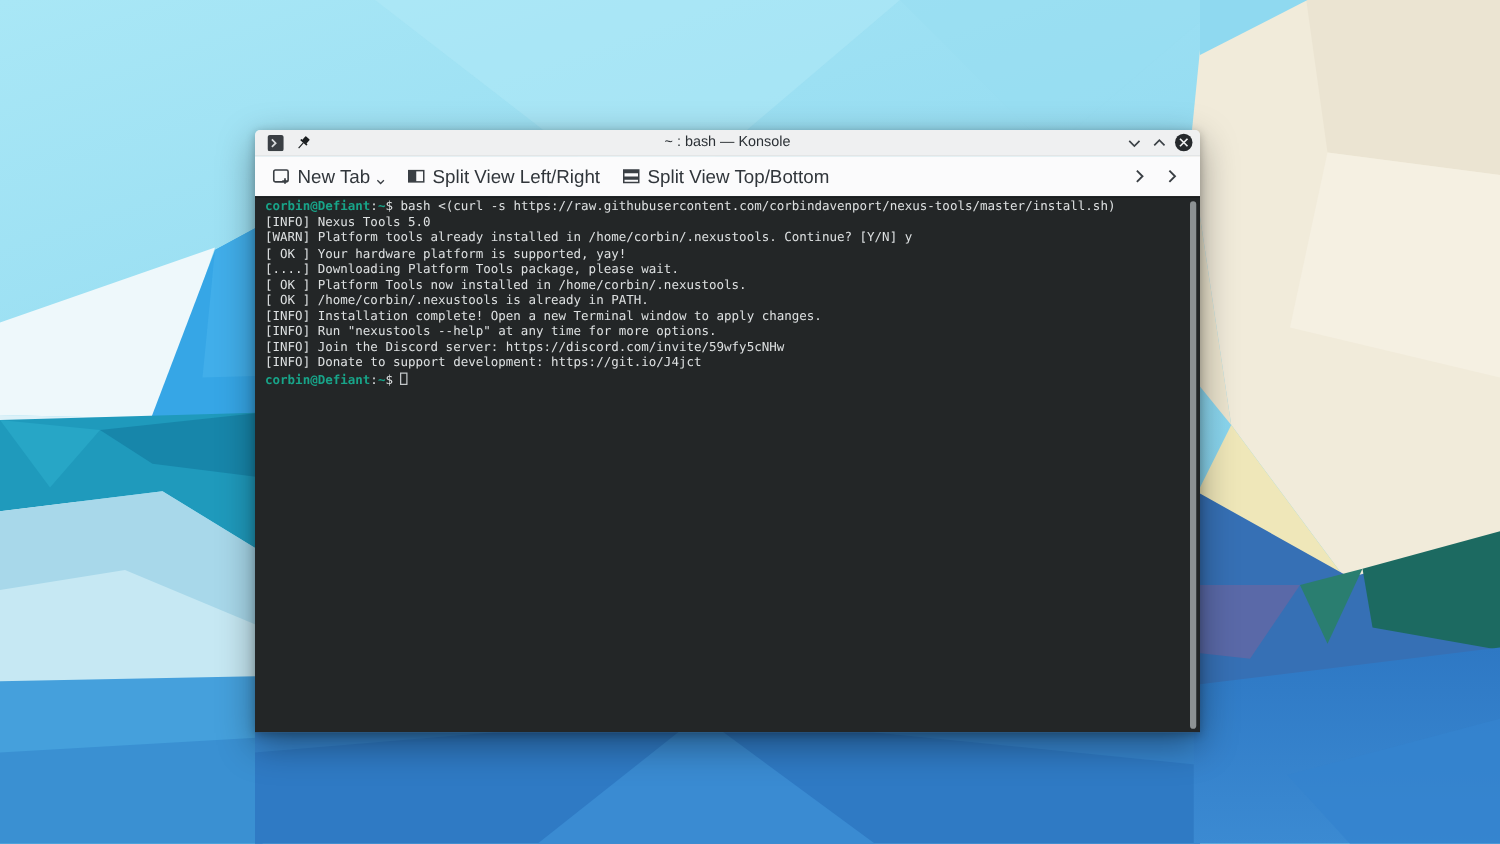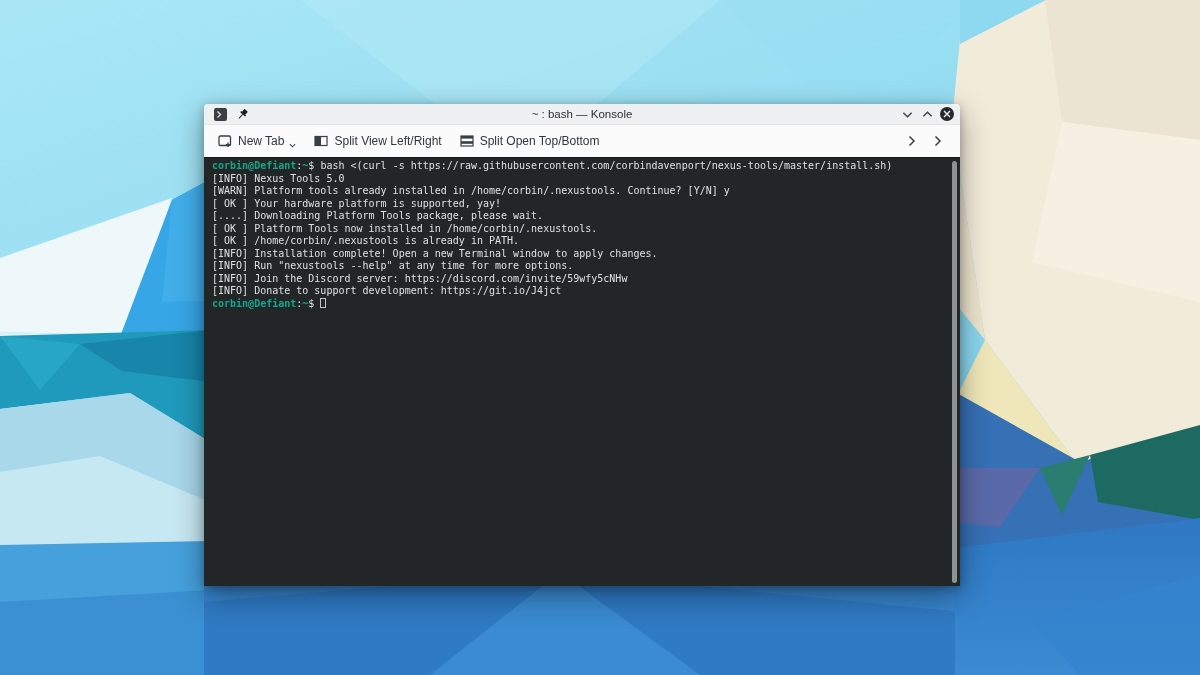--- a/index.html
+++ b/index.html
@@ -41,21 +41,21 @@
   .titlebar .controls .close-btn {
     width: 14px; height: 14px; border-radius: 50%; background: #26292c;
   }
 
   .toolbar {
     height: 32px; flex: 0 0 32px; background: #fbfbfc;
     display: flex; align-items: center; padding: 0 12px 0 8px; gap: 6px;
   }
   .tbtn {
     border: none; background: transparent; display: inline-flex; align-items: center;
-    gap: 6px; font-family: "Liberation Sans", sans-serif; font-size: 12px; color: #31363b;
+    gap: 6px; font-family: "Liberation Sans", sans-serif; font-size: 15px; color: #31363b;
     padding: 4px 6px; cursor: pointer; white-space: nowrap; position: relative;
   }
   .tbtn .caret { margin-left: -1px; margin-top: 9px; }
   .toolbar .spacer { flex: 1; }
   .tbtn.arrow { padding: 4px 5px; }
 
   .terminal {
     flex: 1; background: #232627; position: relative;
     border-top: 1px solid #151718;
   }
@@ -192,21 +192,21 @@
       </svg>
       <span>Split View Left/Right</span>
     </button>
 
     <button class="tbtn">
       <svg width="14" height="14" viewBox="0 0 14 14">
         <rect x="1" y="2" width="12" height="10" fill="none" stroke="#3a3f44" stroke-width="1.2"></rect>
         <rect x="1" y="2" width="12" height="2.6" fill="#3a3f44"></rect>
         <rect x="1" y="7.2" width="12" height="2.6" fill="#3a3f44"></rect>
       </svg>
-      <span>Split Open Top/Bottom</span>
+      <span>Split View Top/Bottom</span>
     </button>
 
 
     <div class="spacer"></div>
 
     <button class="tbtn arrow">
       <svg width="10" height="12" viewBox="0 0 8 12">
         <path d="M1.5 1.5 L6 6 L1.5 10.5" stroke="#3a3f44" stroke-width="1.5" fill="none"></path>
       </svg>
     </button>

